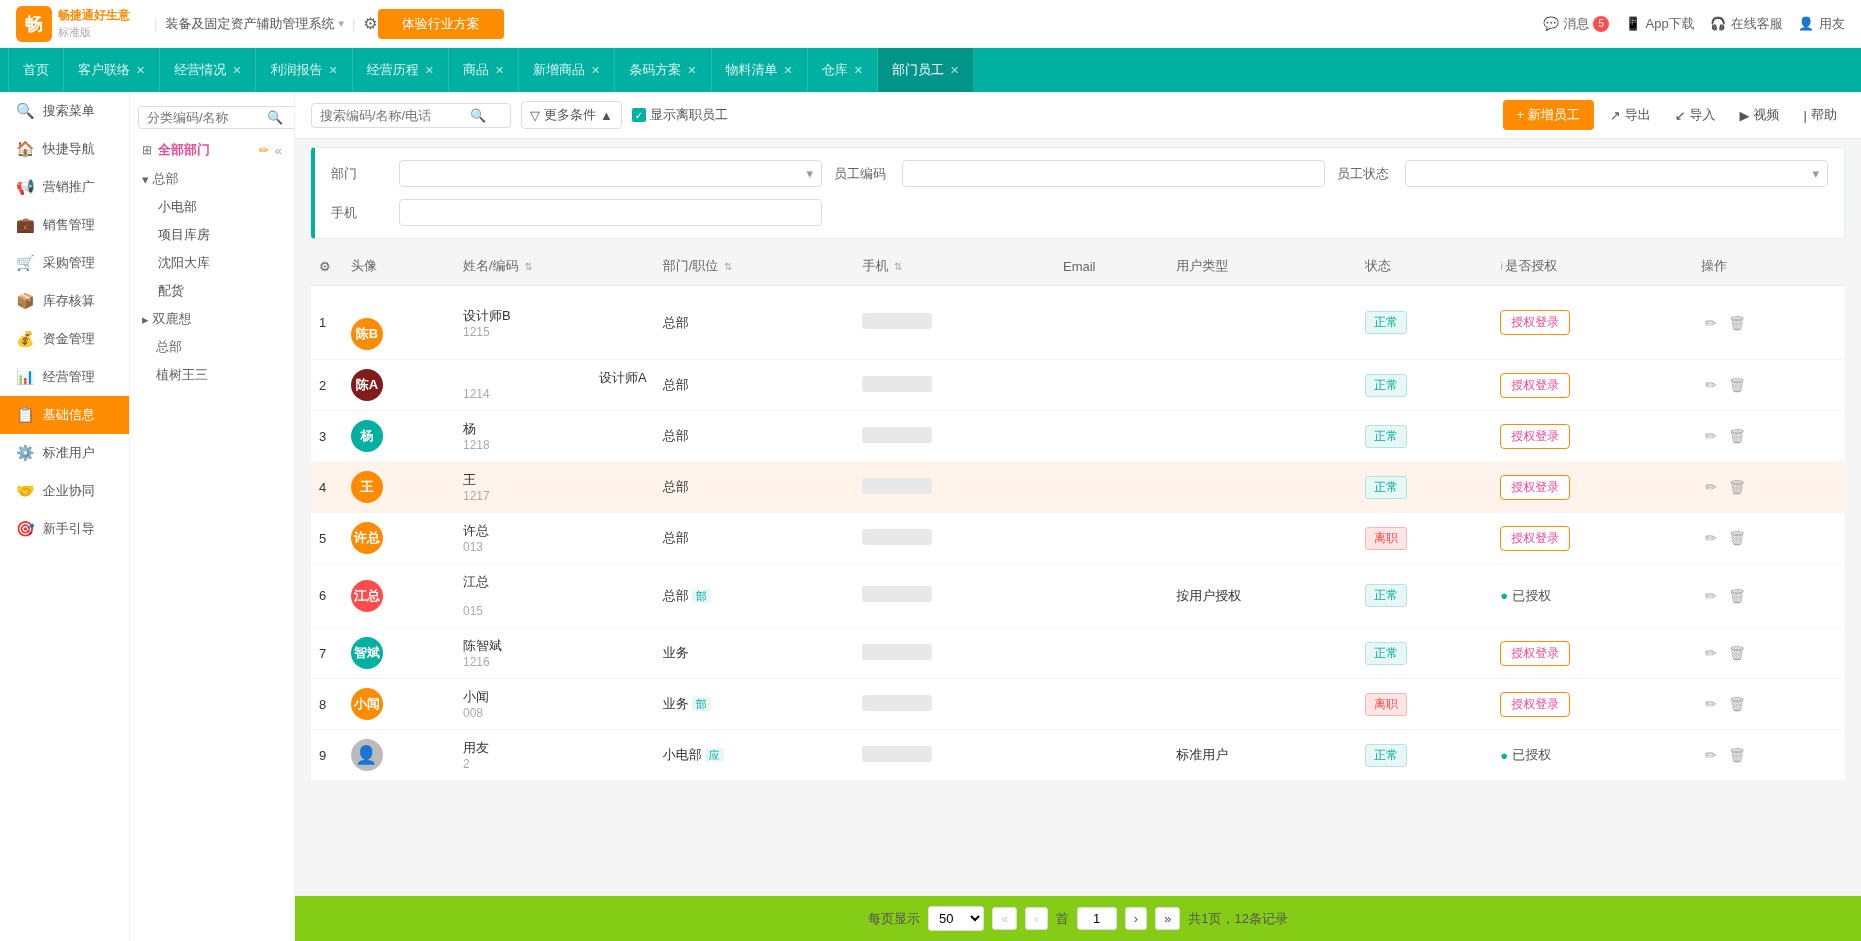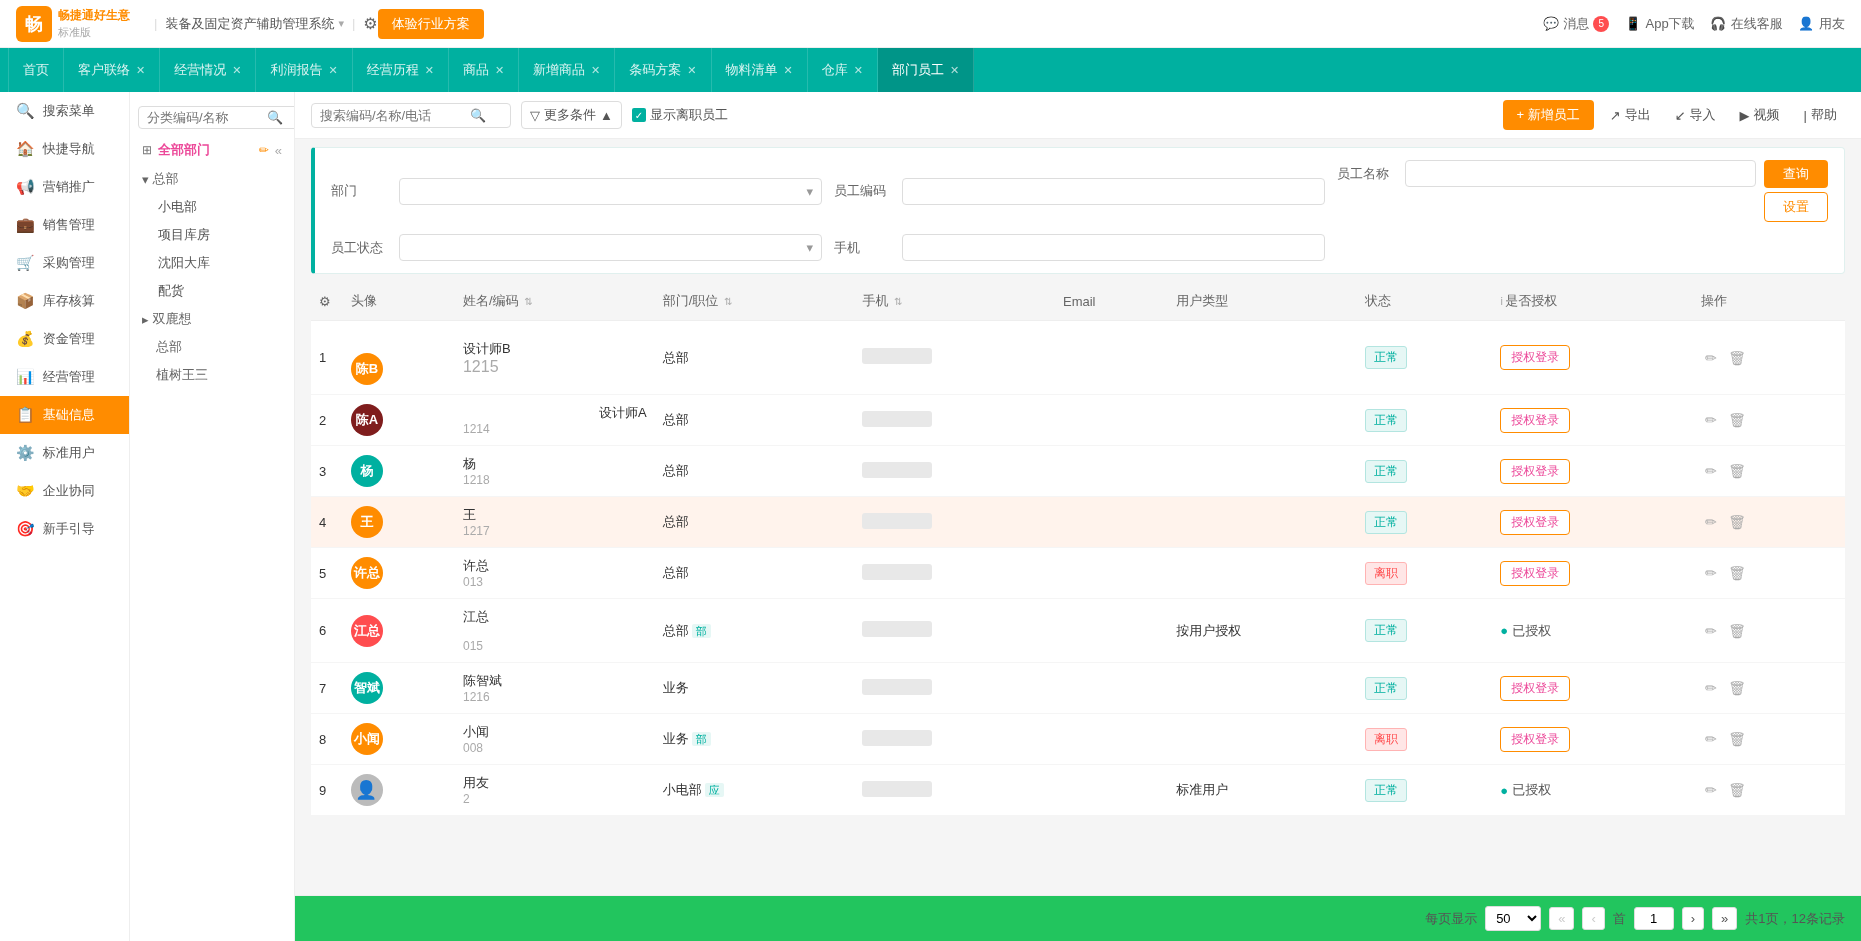--- a/index.html
+++ b/index.html
@@ -5,21 +5,21 @@
     * { box-sizing: border-box; margin: 0; padding: 0; font-family: 'Microsoft YaHei', Arial, sans-serif; font-size: 13px; }
     body { background: #f5f5f5; }
 
     
     .top-bar { display: flex; align-items: center; background: #fff; height: 48px; padding: 0 16px; border-bottom: 1px solid #eee; }
     .top-logo { display: flex; align-items: center; gap: 6px; min-width: 130px; }
     .logo-icon { width: 36px; height: 36px; background: #ff8c00; border-radius: 6px; display: flex; align-items: center; justify-content: center; color: #fff; font-size: 18px; font-weight: bold; }
     .top-bar-actions { display: flex; align-items: center; gap: 16px; margin-left: auto; }
     .top-action { display: flex; align-items: center; gap: 4px; color: #666; cursor: pointer; font-size: 13px; }
     .badge-red { background: #ff4d4f; color: #fff; border-radius: 50%; width: 16px; height: 16px; font-size: 10px; display: flex; align-items: center; justify-content: center; }
-    .btn-experience { background: #ff8c00; color: #fff; border: none; border-radius: 4px; padding: 6px 14px; cursor: pointer; font-size: 13px; }
+    .btn-experience { background: #ff8c00; color: #fff; border: none; border-radius: 4px; padding: 6px 24px; cursor: pointer; font-size: 13px; }
     .gear-btn { color: #666; cursor: pointer; font-size: 16px; }
 
     
     .nav-tabs { background: #00b0a0; display: flex; align-items: center; height: 44px; padding: 0 8px; overflow-x: auto; }
     .nav-tab { color: rgba(255,255,255,0.85); padding: 0 14px; height: 44px; display: flex; align-items: center; gap: 4px; cursor: pointer; white-space: nowrap; font-size: 13px; border-right: 1px solid rgba(255,255,255,0.15); }
     .nav-tab:first-child { border-left: 1px solid rgba(255,255,255,0.15); }
     .nav-tab.active { background: rgba(0,0,0,0.15); color: #fff; }
     .nav-tab .close-x { color: rgba(255,255,255,0.7); font-size: 11px; margin-left: 2px; }
 
     
@@ -87,21 +87,21 @@
     .authorized { color: #555; font-size: 13px; display: flex; align-items: center; gap: 4px; }
     .dot-green { color: #00b0a0; }
 
     .phone-blur { display: inline-block; background: #e8e8e8; width: 70px; height: 16px; border-radius: 3px; }
 
     .op-btn { color: #aaa; cursor: pointer; background: none; border: none; font-size: 14px; padding: 2px 4px; }
 
     .tag-dept { background: #e6f7f5; color: #00b0a0; border-radius: 2px; padding: 1px 4px; font-size: 11px; margin-left: 3px; }
 
     
-    .pagination { background: #22c55e; border-top: 1px solid #eee; padding: 10px 16px; display: flex; align-items: center; gap: 8px; justify-content: flex-end; color: #555; font-size: 13px; }
+    .pagination { background: #84cc16; border-top: 1px solid #eee; padding: 10px 16px; display: flex; align-items: center; gap: 8px; justify-content: center; color: #555; font-size: 13px; }
     .page-btn { border: 1px solid #ddd; background: #fff; color: #555; border-radius: 3px; padding: 3px 8px; cursor: pointer; font-size: 13px; }
     .page-btn:disabled { color: #ccc; cursor: not-allowed; }
     .page-input { width: 40px; border: 1px solid #ddd; border-radius: 3px; padding: 3px 6px; text-align: center; outline: none; }
     .page-size-select { border: 1px solid #ddd; border-radius: 3px; padding: 3px 6px; outline: none; background: #fff; }
 
     .sort-icon { color: #aaa; font-size: 10px; margin-left: 2px; }
     .info-icon { color: #aaa; font-size: 11px; margin-right: 2px; }
   </style>
 </head>
 <body>
@@ -289,30 +289,20 @@
           <div class="filter-item">
             <span class="filter-label">部门</span>
             <div class="filter-select">
               <span style="color:#ccc;"></span>
               <span>▾</span>
             </div>
           </div>
           <div class="filter-item">
             <span class="filter-label">员工编码</span>
             <input class="filter-input" type="text" style="">
-          </div>
-          <div style="display:flex;align-items:flex-start;gap:8px;">
-            <div class="filter-item" style="flex:1;">
-              <span class="filter-label">员工名称</span>
-              <input class="filter-input" type="text" style="">
-            </div>
-            <div style="display:flex;flex-direction:column;gap:4px;">
-              <button class="btn-query">查询</button>
-              <button class="btn-reset">设置</button>
-            </div>
           </div>
           <div class="filter-item">
             <span class="filter-label">员工状态</span>
             <div class="filter-select">
               <span style="color:#ccc;"></span>
               <span>▾</span>
             </div>
           </div>
           <div class="filter-item">
             <span class="filter-label">手机</span>
@@ -339,21 +329,21 @@
             <tbody id="employee-tbody">
             <tr>
     <td>1</td>
     <td>
       <div class="avatar-circle " style="background:#ff8c00;margin-top:23px;">
         陈B
       </div>
     </td>
     <td>
       <div style="font-weight:500;">设计师B</div>
-      <div style="color:#aaa;font-size:16px;">1215</div>
+      <div style="color:#aaa;font-size:12px;">1215</div>
     </td>
     <td>总部</td>
     <td><span class="phone-blur"></span></td>
     <td></td>
     <td></td>
     <td><span class="status-badge status-normal">正常</span></td>
     <td><button class="btn-authorize">授权登录</button></td>
     <td>
       <button class="op-btn" title="编辑">✏</button>
       <button class="op-btn" title="删除">🗑</button>

